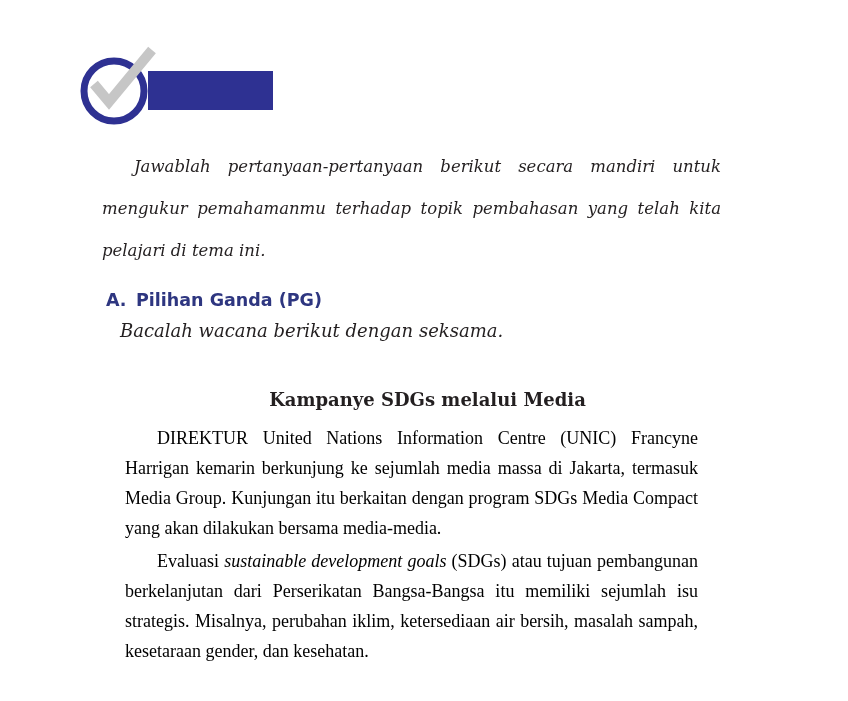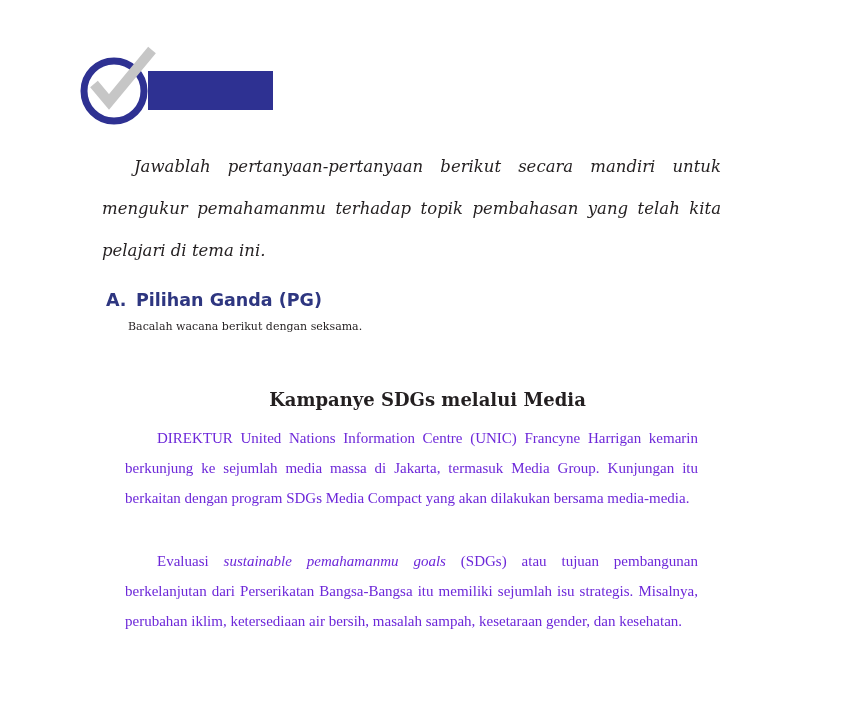--- a/index.html
+++ b/index.html
@@ -69,49 +69,50 @@
       color: #2e3680;
       margin: 4px;
       white-space: nowrap;
     }
     .section-heading .marker {
       display: inline-block;
       width: 30px;
     }
     .instruction {
       position: absolute;
-      left: 128px;
+      left: 120px;
       top: 320px;
       font-family: "DejaVu Serif", serif;
-      font-size: 11px;
+      font-style: italic;
+      font-size: 18px;
       margin: 0;
       white-space: nowrap;
     }
     .article-title {
       position: absolute;
       left: 125px;
       top: 373px;
       width: 573px;
       text-align: center;
       font-family: "DejaVu Serif", serif;
       font-weight: bold;
       font-size: 18px;
       margin: 16px;
     }
     .article-para {
       position: absolute;
       left: 125px;
       width: 573px;
       font-family: "Liberation Serif", serif;
-      font-size: 15px;
+      font-size: 18px;
       line-height: 30px;
       text-align: justify;
       text-indent: 32px;
       margin: 0;
-      color: #6d28d9;
+      color: #000000;
     }
     .p1 { top: 423px; }
     .p2 { top: 546px; }
     .p2 em { font-style: italic; }
   </style>
 </head>
 <body>
 
 <div class="badge">
   <div class="badge-bar">
@@ -126,13 +127,13 @@
 <p class="intro">Jawablah pertanyaan-pertanyaan berikut secara mandiri untuk mengukur pemahamanmu terhadap topik pembahasan yang telah kita pelajari di tema ini.</p>
 
 <h2 class="section-heading"><span class="marker">A.</span><span>Pilihan Ganda (PG)</span></h2>
 
 <p class="instruction">Bacalah wacana berikut dengan seksama.</p>
 
 <h3 class="article-title">Kampanye SDGs melalui Media</h3>
 
 <p class="article-para p1">DIREKTUR United Nations Information Centre (UNIC) Francyne Harrigan kemarin berkunjung ke sejumlah media massa di Jakarta, termasuk Media Group. Kunjungan itu berkaitan dengan program SDGs Media Compact yang akan dilakukan bersama media-media.</p>
 
-<p class="article-para p2"><span>Evaluasi </span><em>sustainable pemahamanmu goals</em><span> (SDGs) atau tujuan pembangunan berkelanjutan dari Perserikatan Bangsa-Bangsa itu memiliki sejumlah isu strategis. Misalnya, perubahan iklim, ketersediaan air bersih, masalah sampah, kesetaraan gender, dan kesehatan.</span></p>
+<p class="article-para p2"><span>Evaluasi </span><em>sustainable development goals</em><span> (SDGs) atau tujuan pembangunan berkelanjutan dari Perserikatan Bangsa-Bangsa itu memiliki sejumlah isu strategis. Misalnya, perubahan iklim, ketersediaan air bersih, masalah sampah, kesetaraan gender, dan kesehatan.</span></p>
 
 </body></html>

